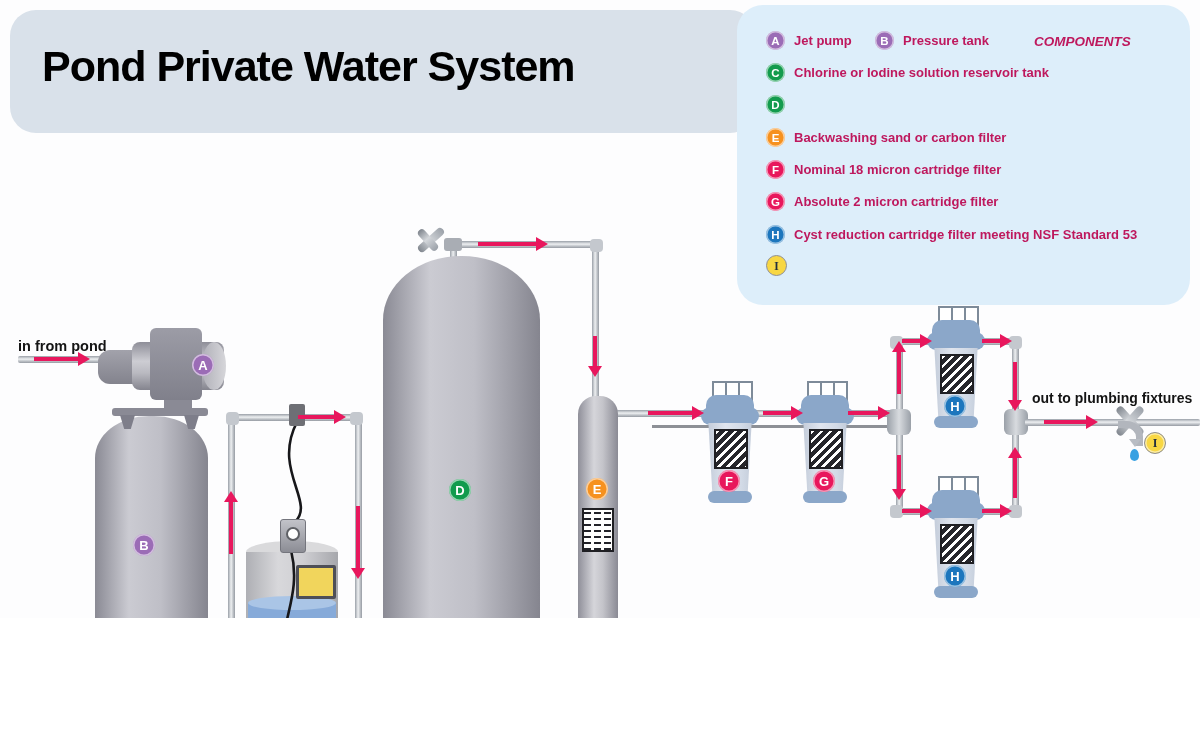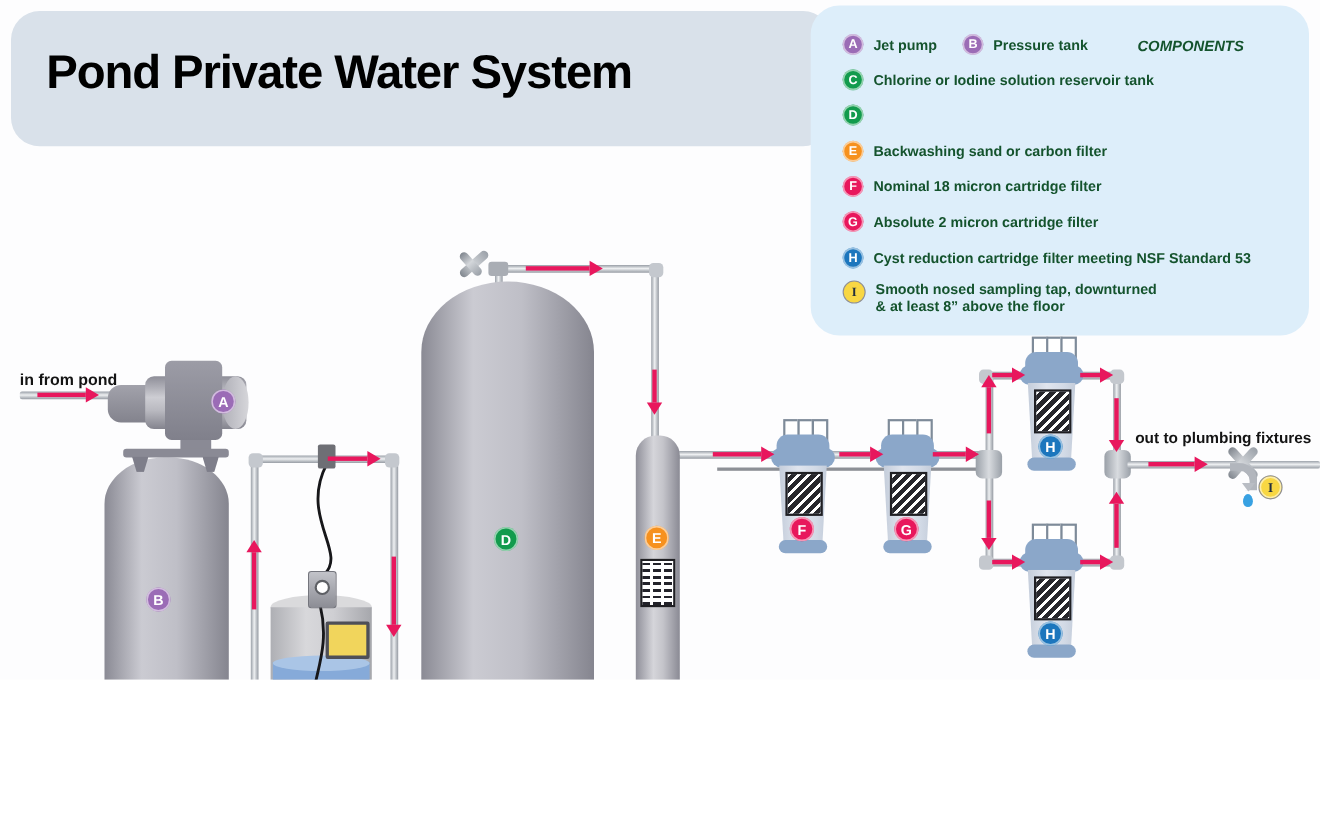--- a/index.html
+++ b/index.html
@@ -4,21 +4,21 @@
 <style>
   html,body{margin:0;padding:0;background:#fff;}
   #stage{position:relative;width:1200px;height:618px;background:#fdfdfe;overflow:hidden;
          font-family:"Liberation Sans",sans-serif;}
   .abs{position:absolute;}
 
   
   #titlebar{left:10px;top:10px;width:746px;height:123px;background:#d9e1ea;border-radius:26px;}
   #title{left:42px;top:42px;font-size:43px;font-weight:700;color:#000;letter-spacing:-1px;}
   #legend{left:737px;top:5px;width:453px;height:300px;background:#ddeefa;border-radius:26px;z-index:30;}
-  .ltxt{font-size:13px;font-weight:700;color:#14532d;line-height:16px;}
+  .ltxt{font-size:13px;font-weight:700;color:#be185d;line-height:16px;}
   .lrow{position:absolute;display:flex;align-items:center;gap:9px;left:29px;}
   .lbdg{width:19px;height:19px;border-radius:50%;flex:0 0 auto;display:flex;align-items:center;justify-content:center;
         color:#fff;font-size:11.5px;font-weight:700;box-shadow:inset 0 0 0 1.5px rgba(255,255,255,.55);}
   .purple{background:#9b6cb6}.green{background:#129b4d}.orange{background:#f6911e}
   .pink{background:#e8175c}.blue{background:#1c76bd}
   .yellow{background:#f8d743;color:#232f3d !important;border:1.5px solid #8e8f96;box-shadow:none;
           font-family:"Liberation Serif",serif;}
 
   
   .ph{position:absolute;height:7px;border-radius:2px;
@@ -110,24 +110,20 @@
     <div class="lrow" style="top:187px;">
       <span class="lbdg pink">G</span>
       <span class="ltxt">Absolute 2 micron cartridge filter</span>
     </div>
     <div class="lrow" style="top:220px;">
       <span class="lbdg blue">H</span>
       <span class="ltxt">Cyst reduction cartridge filter meeting NSF Standard 53</span>
     </div>
     <div class="lrow" style="top:250px;align-items:flex-start;">
       <span class="lbdg yellow">I</span>
-      <span class="ltxt">
-        <span>Smooth nosed sampling tap, downturned</span><br>
-        <span>&amp; at least 8” above the floor</span>
-      </span>
     </div>
   </div>
 
   <div class="ph" style="left:104px;top:678px;width:486px;"></div>
   <div class="pv" style="left:584px;top:660px;height:22px;"></div>
   <div class="joint" style="left:581px;top:675px;"></div>
   <div class="joint" style="left:102px;top:676px;"></div>
   <div class="pv" style="left:104px;top:682px;height:14px;"></div>
   <div class="flare" style="left:101px;top:695px;width:13px;height:8px;"></div>
   <div class="drop" style="left:103px;top:703px;"></div>

